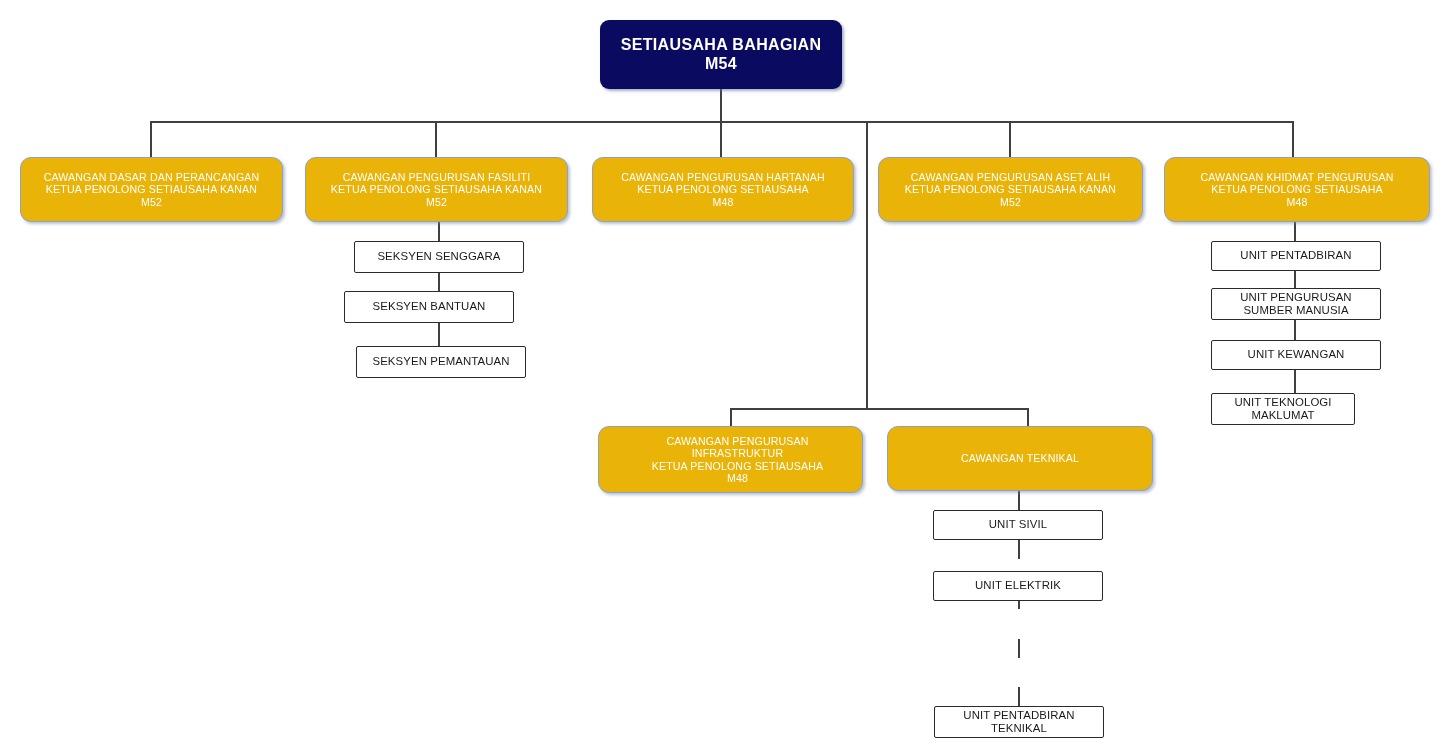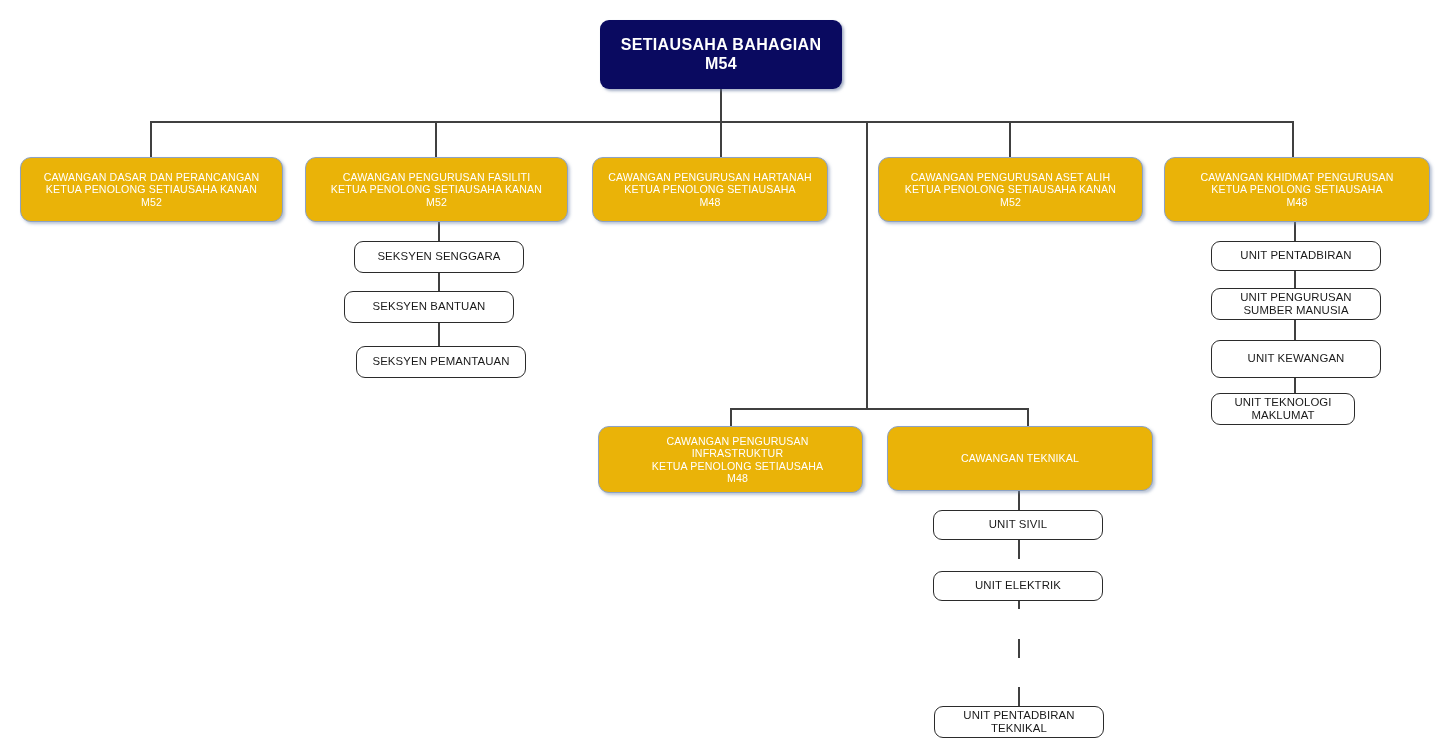--- a/index.html
+++ b/index.html
@@ -61,21 +61,21 @@
     font-size: 10.6px;
     font-weight: normal;
     letter-spacing: 0.15px;
     border: 1px solid #8da2c4;
     box-shadow: 2px 2px 3px rgba(120,140,175,0.5);
   }
   
   .node.unit {
     background: #ffffff;
     color: #1a1a1a;
-    border-radius: 9px;
+    border-radius: 2px;
     border: 1.3px solid #2b2b2b;
     font-size: 11.4px;
     font-weight: normal;
     letter-spacing: 0.1px;
   }
 </style>
 </head>
 <body>
 
 <div id="chart-canvas">
@@ -127,21 +127,21 @@
   </div>
 
   <div class="node div" style="left:305px; top:157px; width:263px; height:65px;">
     <span class="lines">
       <span class="ln">CAWANGAN PENGURUSAN FASILITI</span>
       <span class="ln">KETUA PENOLONG SETIAUSAHA KANAN</span>
       <span class="ln">M52</span>
     </span>
   </div>
 
-  <div class="node div" style="left:592px; top:157px; width:236px; height:65px;">
+  <div class="node div" style="left:592px; top:157px; width:262px; height:65px;">
     <span class="lines">
       <span class="ln">CAWANGAN PENGURUSAN HARTANAH</span>
       <span class="ln">KETUA PENOLONG SETIAUSAHA</span>
       <span class="ln">M48</span>
     </span>
   </div>
 
   <div class="node div" style="left:878px; top:157px; width:265px; height:65px;">
     <span class="lines">
       <span class="ln">CAWANGAN PENGURUSAN ASET ALIH</span>
@@ -178,21 +178,21 @@
     <span class="lines">
       <span class="ln">UNIT PENTADBIRAN</span>
     </span>
   </div>
   <div class="node unit" style="left:1211px; top:288px; width:170px; height:32px;">
     <span class="lines">
       <span class="ln">UNIT PENGURUSAN</span>
       <span class="ln">SUMBER MANUSIA</span>
     </span>
   </div>
-  <div class="node unit" style="left:1211px; top:340px; width:170px; height:38px;">
+  <div class="node unit" style="left:1211px; top:340px; width:170px; height:30px;">
     <span class="lines">
       <span class="ln">UNIT KEWANGAN</span>
     </span>
   </div>
   <div class="node unit" style="left:1211px; top:393px; width:144px; height:32px;">
     <span class="lines">
       <span class="ln">UNIT TEKNOLOGI</span>
       <span class="ln">MAKLUMAT</span>
     </span>
   </div>

